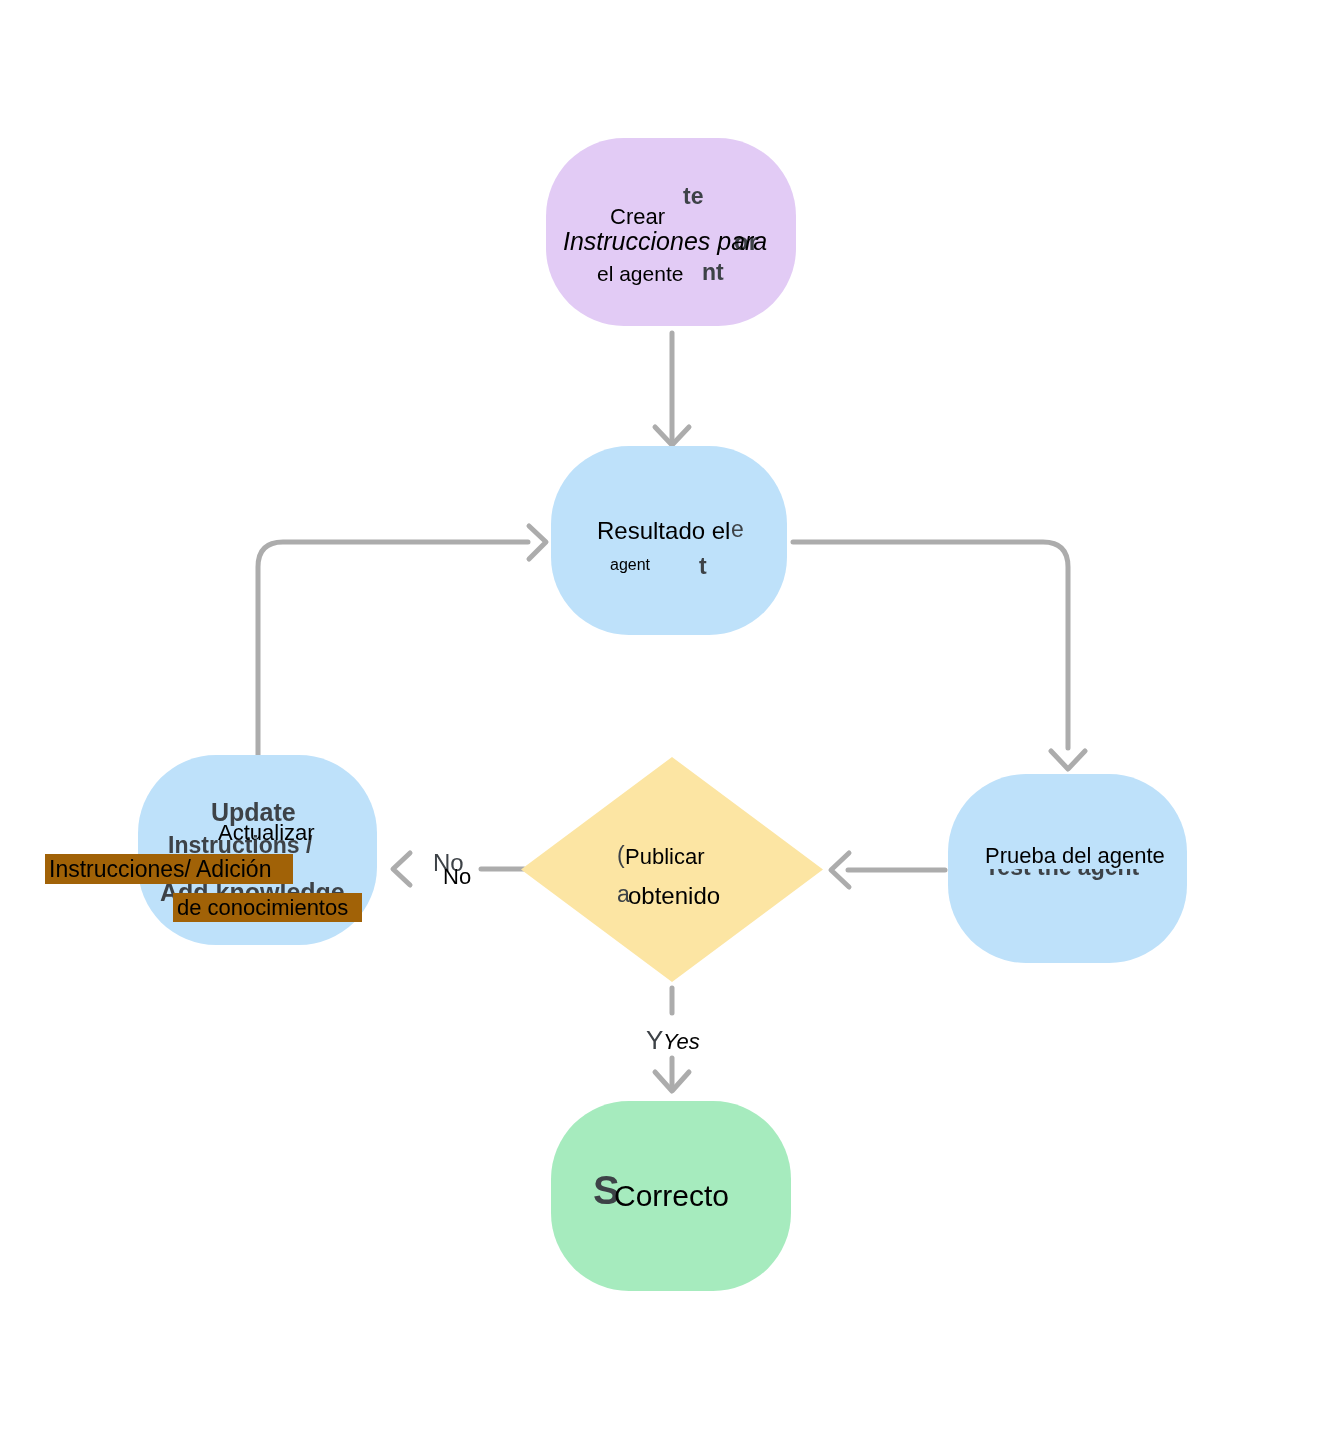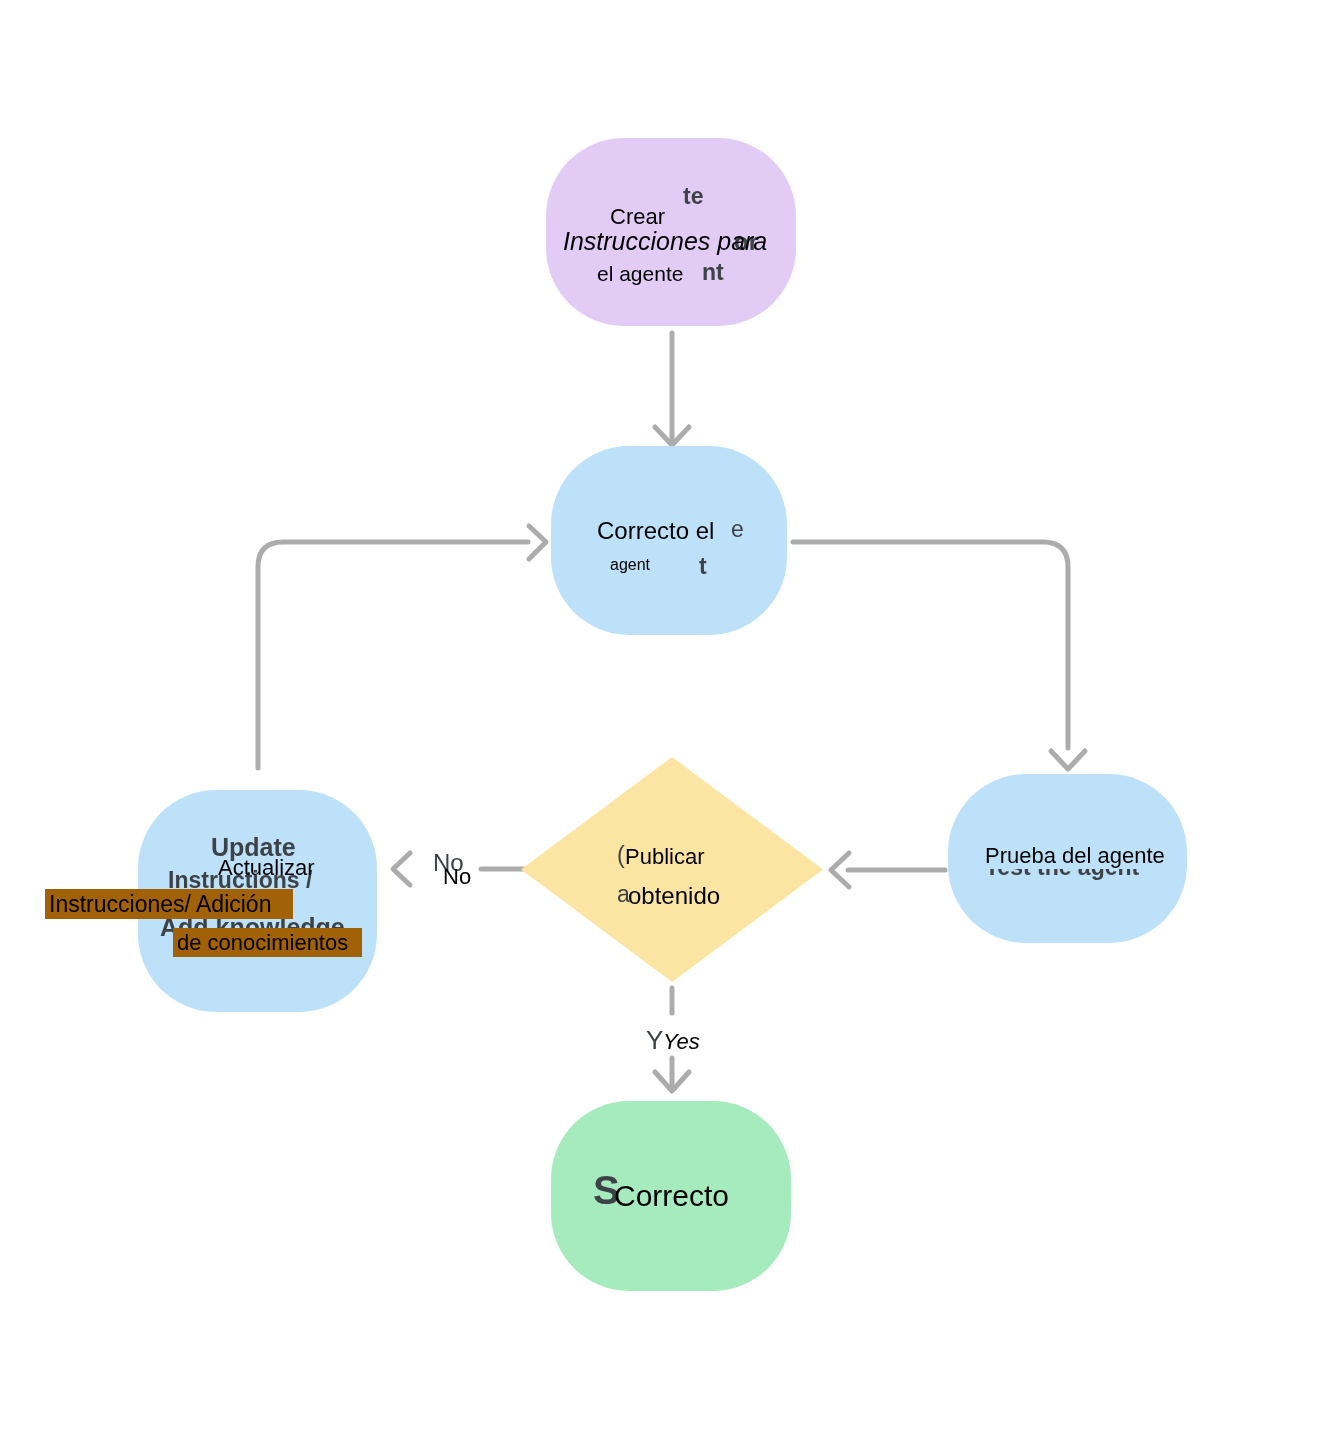--- a/index.html
+++ b/index.html
@@ -6,22 +6,22 @@
   body{font-family:"Liberation Sans", sans-serif;}
   .canvas{position:relative;width:1327px;height:1430px;background:var(--canvas-bg,#ffffff);overflow:hidden;}
   .arrows{position:absolute;left:0;top:0;pointer-events:none;}
   .arrows path{fill:none;stroke:var(--arrow,#ACACAC);stroke-width:5;stroke-linecap:round;stroke-linejoin:round;}
   .node{position:absolute;}
   .bubble{border-radius:78px;}
   .n-create{left:546px;top:138px;width:250px;height:188px;background:var(--node-create,#E2CBF5);}
   .n-publish{left:551px;top:446px;width:236px;height:189px;background:var(--node-step,#BEE1FA);}
   .n-decision{left:521px;top:757px;width:302px;height:225px;background:var(--node-decision,#FCE5A3);
               clip-path:polygon(50% 0%,100% 50%,50% 100%,0% 50%);}
-  .n-test{left:948px;top:774px;width:239px;height:169px;background:var(--node-step,#BEE1FA);text-decoration:underline;}
-  .n-update{left:138px;top:790px;width:239px;height:222px;background:var(--node-step,#BEE1FA);}
+  .n-test{left:948px;top:774px;width:239px;height:189px;background:var(--node-step,#BEE1FA);text-decoration:underline;}
+  .n-update{left:138px;top:755px;width:239px;height:190px;background:var(--node-step,#BEE1FA);}
   .n-success{left:551px;top:1101px;width:240px;height:190px;background:var(--node-success,#A6EBBE);}
   .t{position:absolute;white-space:nowrap;line-height:1.15;color:var(--text,#000);z-index:2;}
   .ghost{position:absolute;white-space:nowrap;line-height:1.15;color:var(--ghost-text,#3D4247);font-weight:700;z-index:1;}
   .ghost.light{font-weight:400;}
   .band{background:#a16207;z-index:2;}
   .over{z-index:3;}
   .lblbg{background:var(--node-step,#BEE1FA);z-index:3;}
 </style>
 </head>
 <body>
@@ -49,21 +49,21 @@
     <span class="ghost" style="left:188px;top:90px;font-size:24px;">or</span>
     <span class="ghost" style="left:156px;top:121px;font-size:23px;">nt</span>
     <span class="t" style="left:64px;top:50px;font-size:22px;margin-top:16px;">Crear</span>
     <span class="t" style="left:17px;top:89px;font-size:25px;font-style:italic;">Instrucciones para</span>
     <span class="t" style="left:51px;top:124px;font-size:21px;">el agente</span>
   </div>
 
   <div class="node bubble n-publish">
     <span class="ghost light" style="left:180px;top:70px;font-size:23px;">e</span>
     <span class="ghost" style="left:148px;top:107px;font-size:23px;">t</span>
-    <span class="t" style="left:46px;top:71px;font-size:24px;">Correcto el</span>
+    <span class="t" style="left:46px;top:71px;font-size:24px;">Resultado el</span>
     <span class="t" style="left:59px;top:110px;font-size:16px;">agent</span>
   </div>
 
   <div class="node n-decision">
     <span class="ghost light" style="left:96px;top:85px;font-size:23px;">(</span>
     <span class="ghost light" style="left:96px;top:124px;font-size:23px;">a</span>
     <span class="t" style="left:104px;top:87px;font-size:22px;">Publicar</span>
     <span class="t" style="left:107px;top:125px;font-size:24px;">obtenido</span>
   </div>
 

